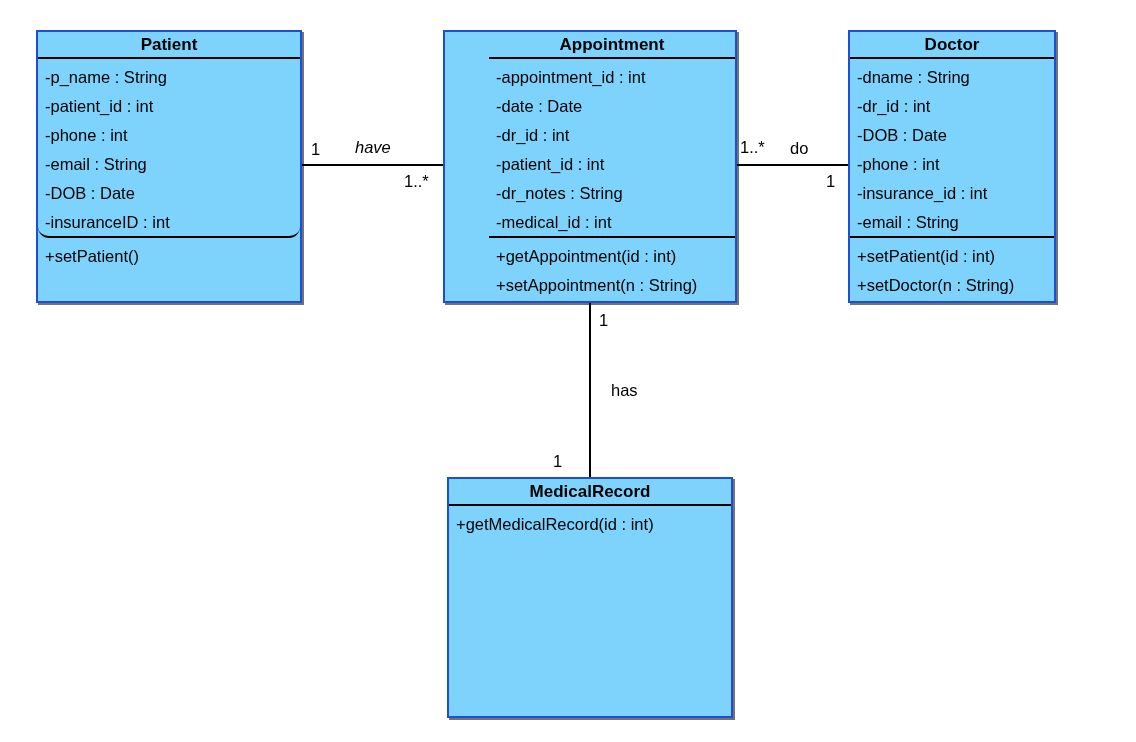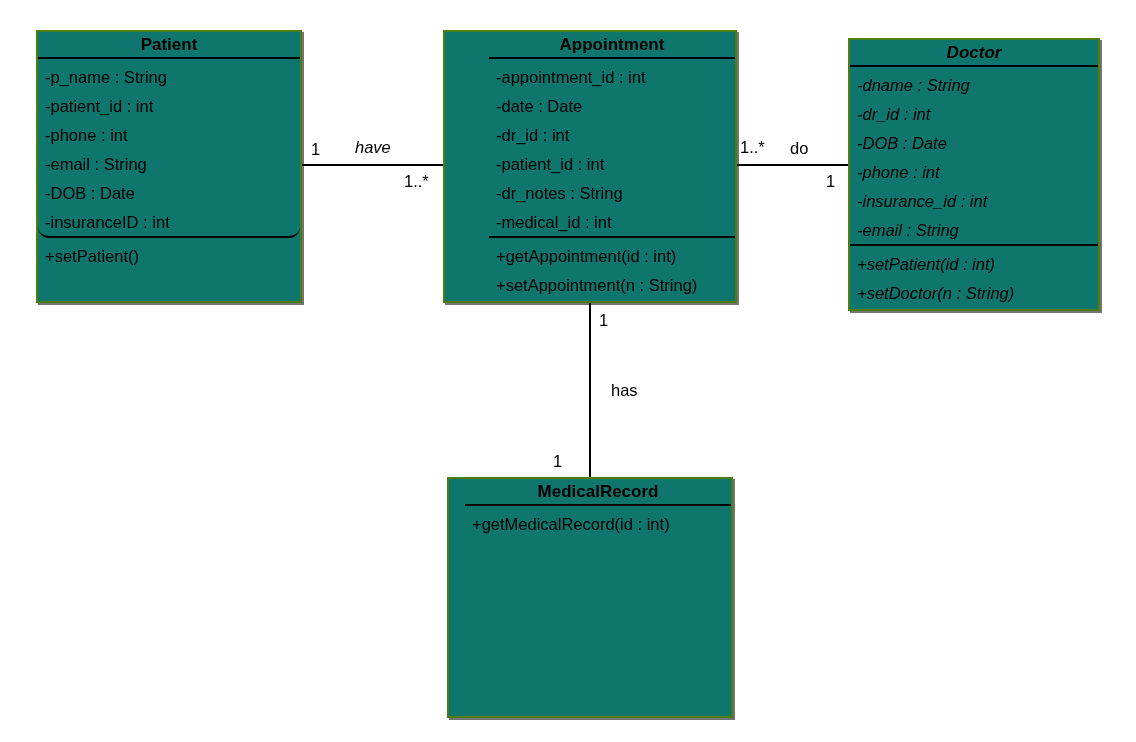--- a/index.html
+++ b/index.html
@@ -18,22 +18,22 @@
     position: absolute;
     left: 0; top: 0;
     width: 1136px;
     height: 742px;
   }
 
   
   .uml-class {
     position: absolute;
     box-sizing: border-box;
-    background: #0f766e;
-    border: 2px solid #4d7c0f;
+    background: #7dd3fc;
+    border: 2px solid #1d4ed8;
     box-shadow: 2px 2px 0 0 rgba(0,0,0,0.55);
     z-index: 5;
   }
   .uml-header {
     box-sizing: border-box;
     text-align: center;
     font-weight: bold;
     font-size: 17px;
     line-height: 24px;
     padding: 1px 4px 0 4px;
@@ -121,36 +121,36 @@
       <div class="uml-member">-patient_id : int</div>
       <div class="uml-member">-dr_notes : String</div>
       <div class="uml-member">-medical_id : int</div>
     </div>
     <div class="uml-compartment">
       <div class="uml-member">+getAppointment(id : int)</div>
       <div class="uml-member">+setAppointment(n : String)</div>
     </div>
   </div>
 
-  <div class="uml-class" style="left:848px; top:38px; width:252px; height:273px;font-style:italic;">
+  <div class="uml-class" style="left:848px; top:30px; width:208px; height:273px;">
     <div class="uml-header">Doctor</div>
     <div class="uml-compartment divided" style="height:179px;">
       <div class="uml-member">-dname : String</div>
       <div class="uml-member">-dr_id : int</div>
       <div class="uml-member">-DOB : Date</div>
       <div class="uml-member">-phone : int</div>
       <div class="uml-member">-insurance_id : int</div>
       <div class="uml-member">-email : String</div>
     </div>
     <div class="uml-compartment">
       <div class="uml-member">+setPatient(id : int)</div>
       <div class="uml-member">+setDoctor(n : String)</div>
     </div>
   </div>
 
-  <div class="uml-class" style="left:447px; top:477px; width:286px; height:241px;padding-left:16px;">
+  <div class="uml-class" style="left:447px; top:477px; width:286px; height:241px;">
     <div class="uml-header">MedicalRecord</div>
     <div class="uml-compartment">
       <div class="uml-member">+getMedicalRecord(id : int)</div>
     </div>
   </div>
 
 </div>
 
 </body></html>

